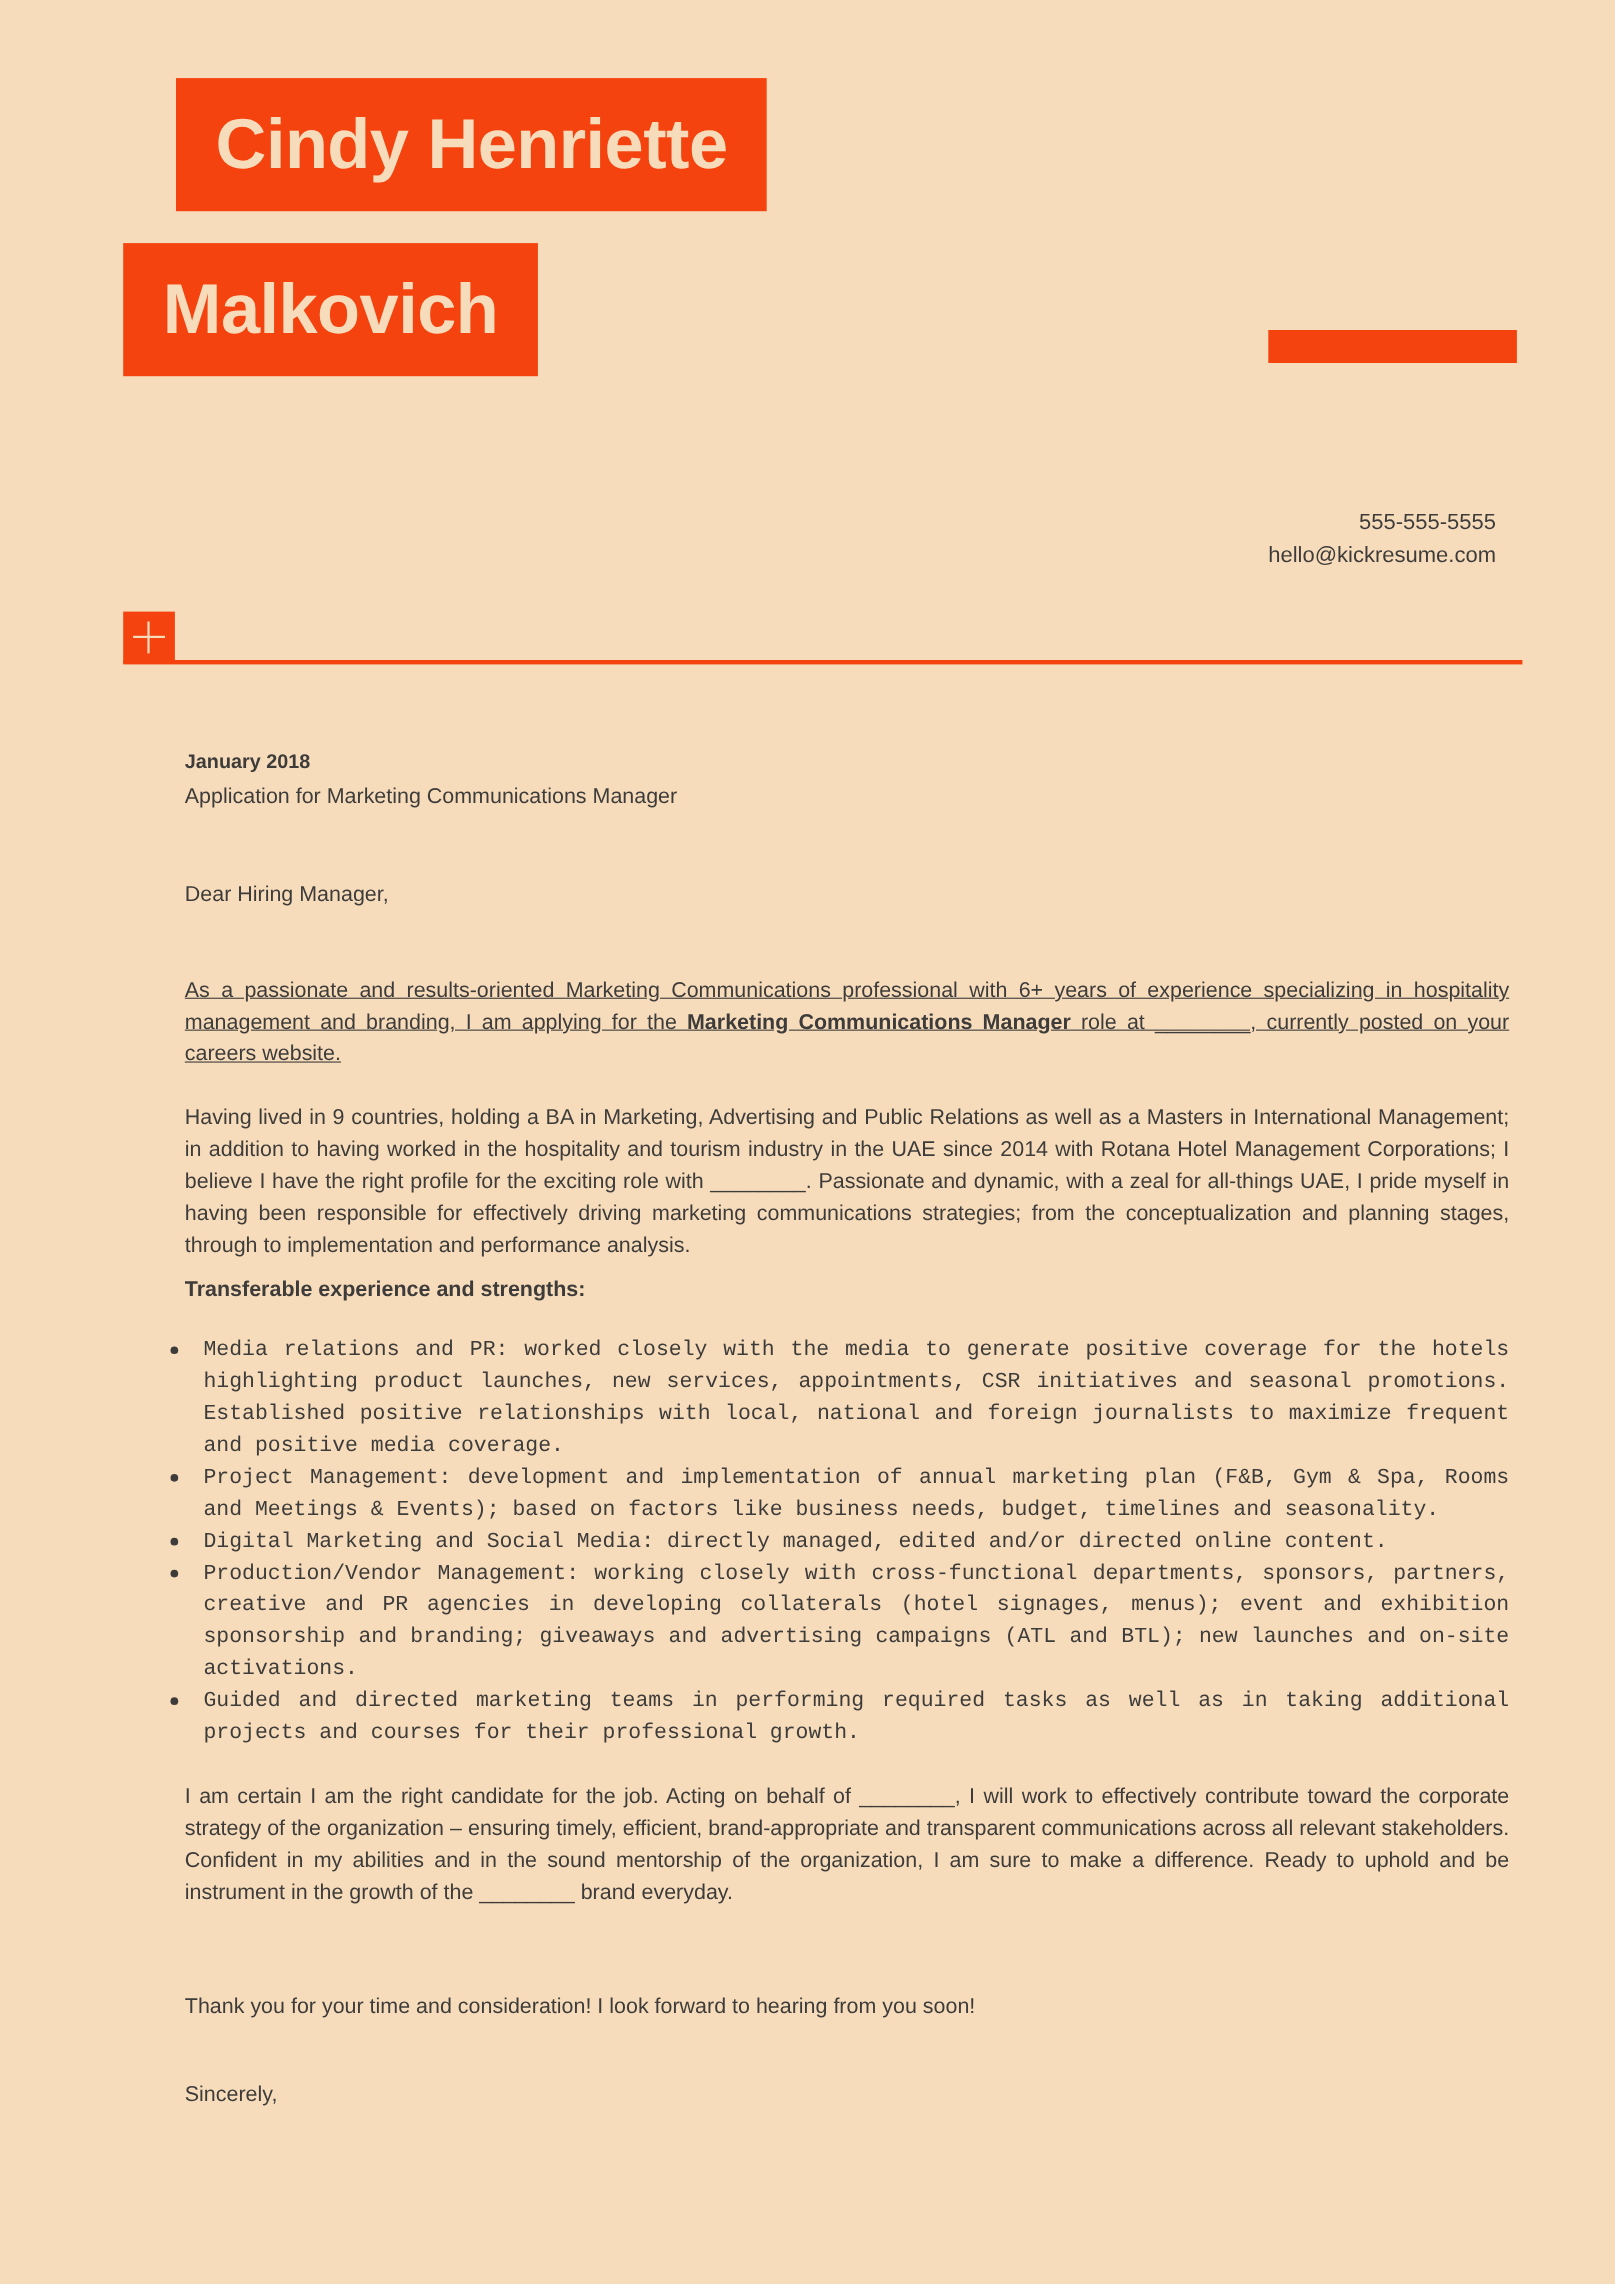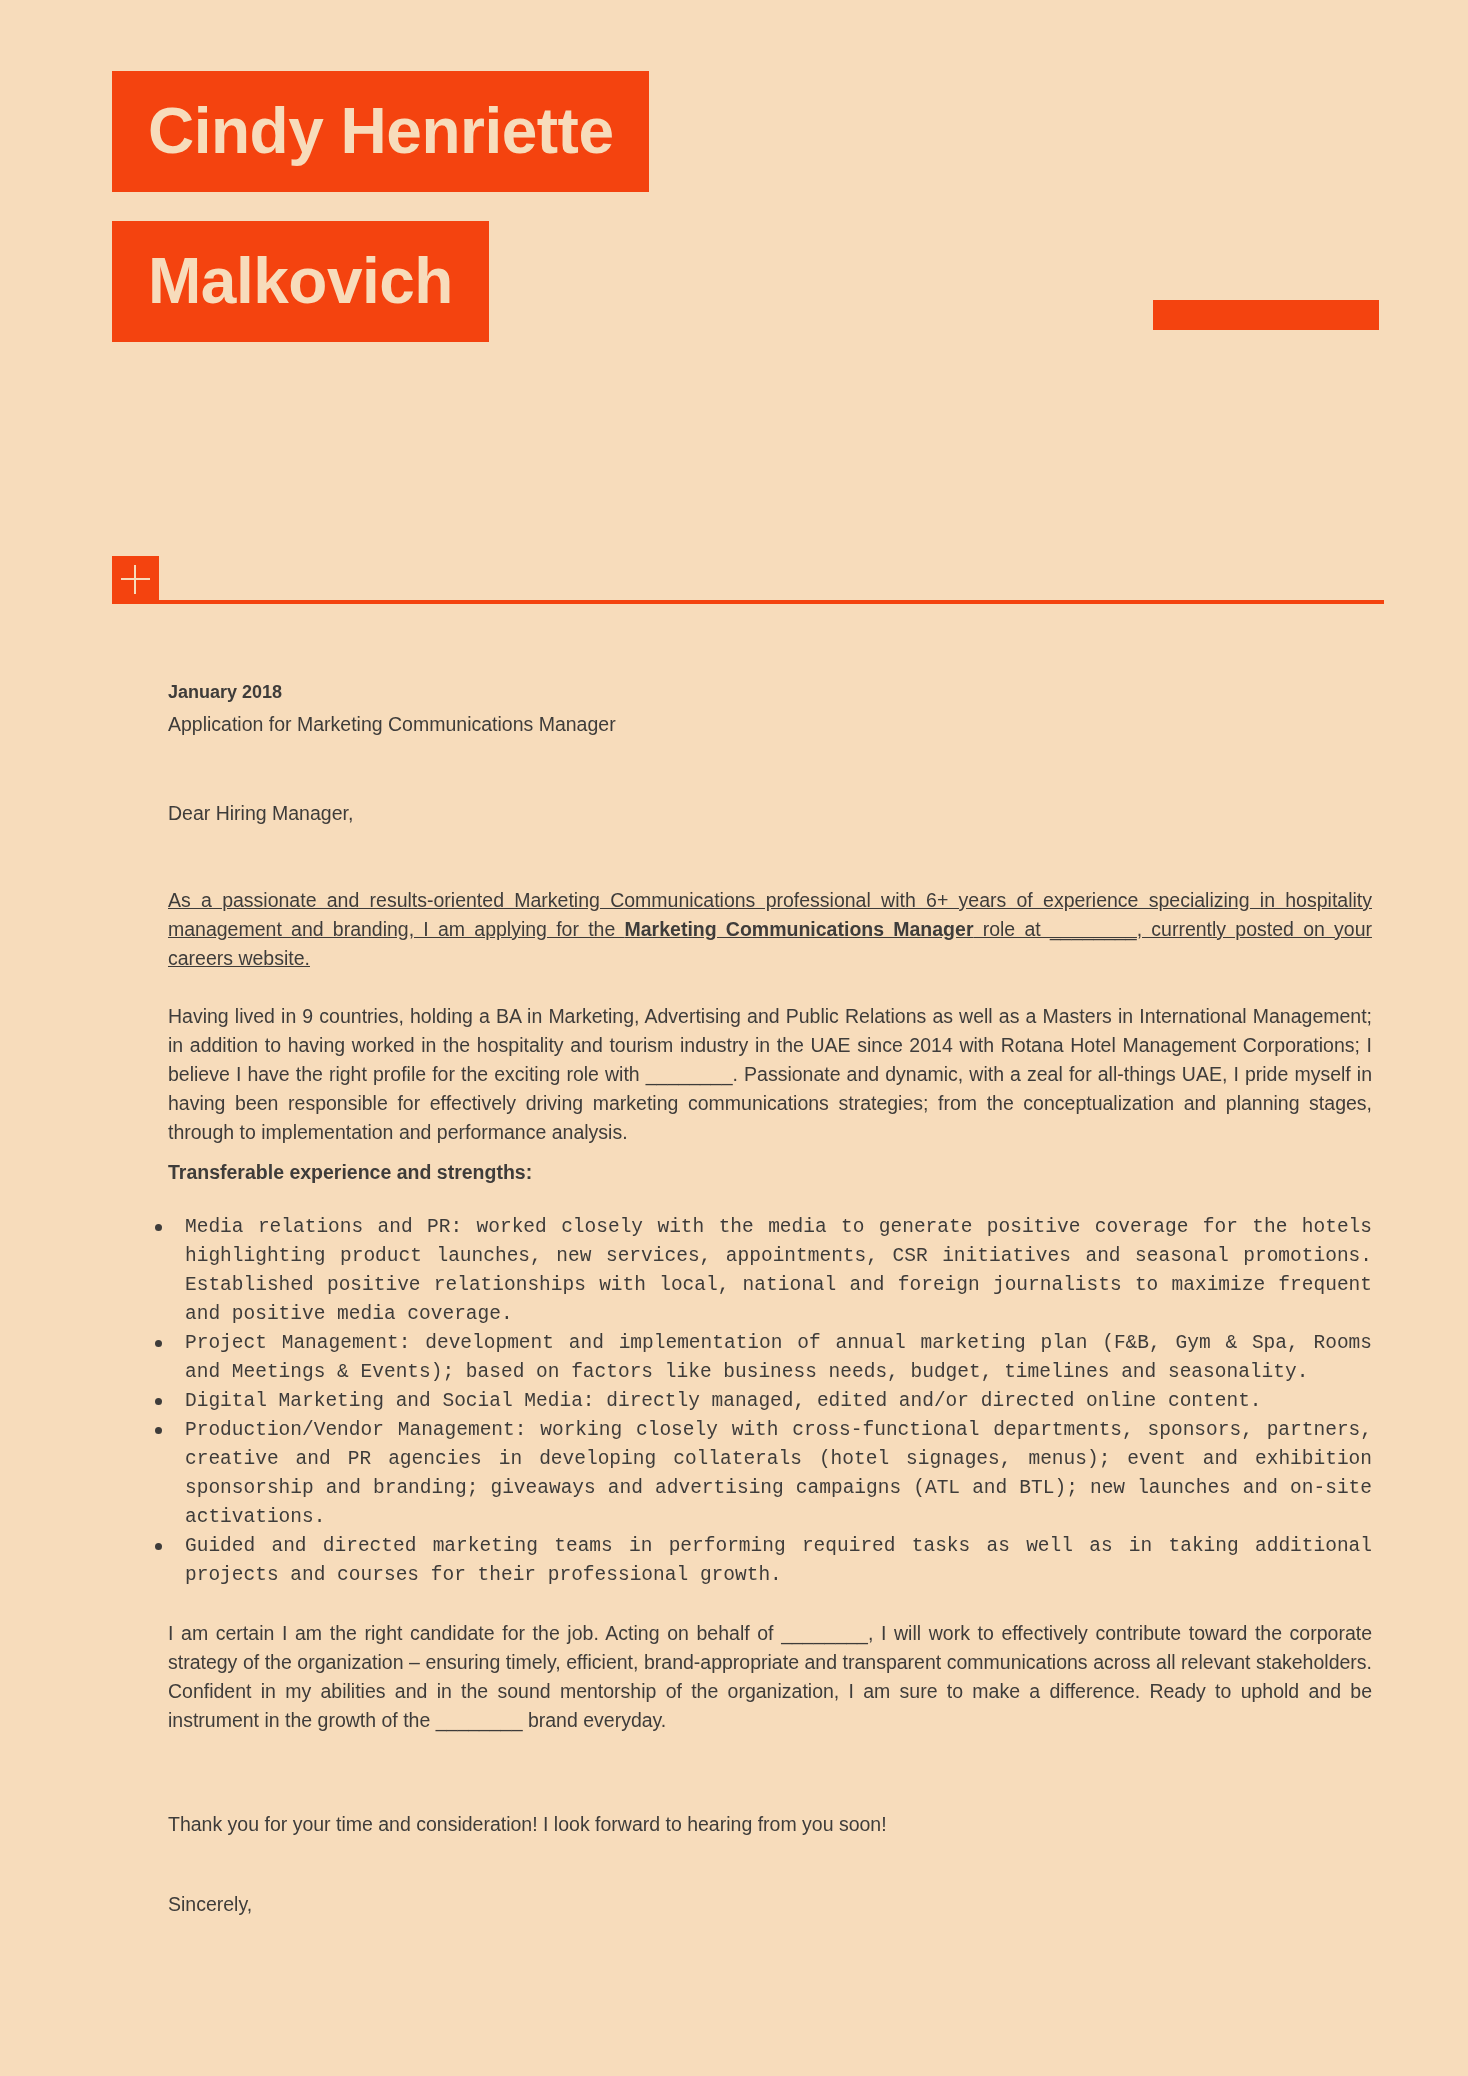--- a/index.html
+++ b/index.html
@@ -20,21 +20,21 @@
     left: 112px;
     background: #f4430f;
     color: #f7dcbb;
     font-weight: bold;
     font-size: 64px;
     line-height: 121px;
     padding: 0 36px;
     white-space: nowrap;
     letter-spacing: -0.5px;
   }
-  .name-block.first { top: 71px; }
+  .name-block.first { top: 71px; margin-left: 48px; }
   .name-block.last  { top: 209px; margin-top: 12px; }
 
   .accent-bar {
     position: absolute;
     top: 300px;
     right: 89px;
     width: 226px;
     height: 30px;
     background: #f4430f;
   }
@@ -131,20 +131,24 @@
 <div class="page">
 
   <div class="name-block first">
     <span>Cindy Henriette</span>
   </div>
   <div class="name-block last">
     <span>Malkovich</span>
   </div>
   <div class="accent-bar"></div>
 
+  <div class="contact">
+    <div>555-555-5555</div>
+    <div>hello@kickresume.com</div>
+  </div>
 
   <div class="divider-line"></div>
   <div class="plus-square"></div>
 
   <main class="letter">
     <p class="date">January 2018</p>
     <p class="subject">Application for Marketing Communications Manager</p>
 
     <p class="salutation">Dear Hiring Manager,</p>
 

